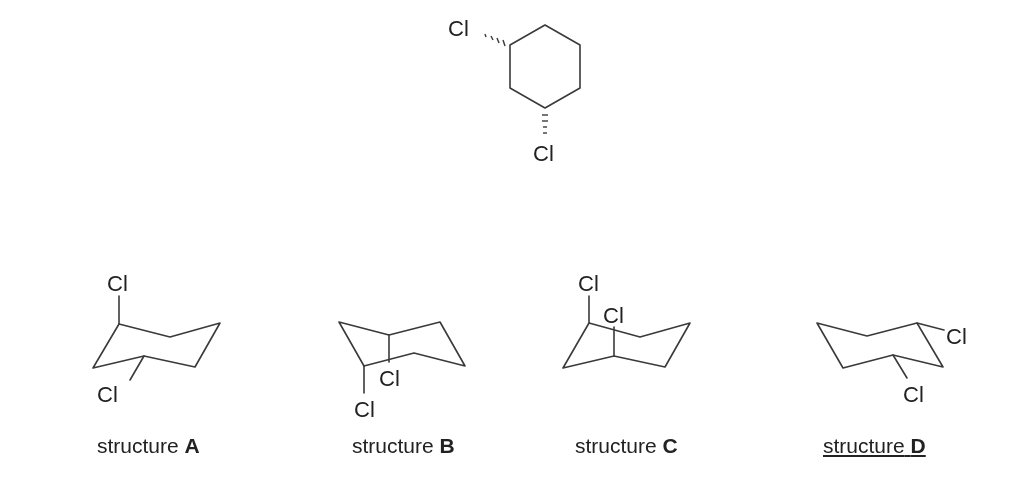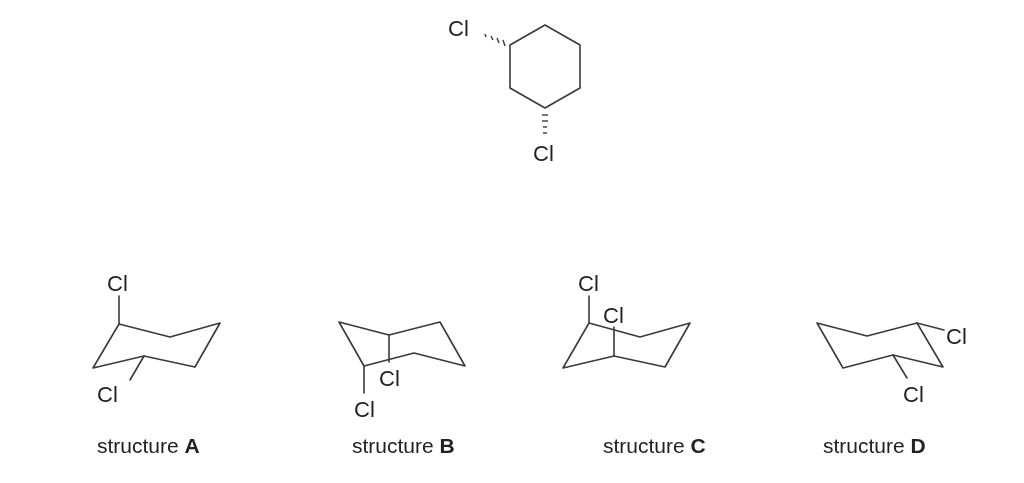--- a/index.html
+++ b/index.html
@@ -71,20 +71,20 @@
 </svg>
 
 <div class="caption" style="left:97px; top:434px;">
   <span>structure</span>
   <b>A</b>
 </div>
 <div class="caption" style="left:352px; top:434px;">
   <span>structure</span>
   <b>B</b>
 </div>
-<div class="caption" style="left:603px; top:434px;">
+<div class="caption" style="left:575px; top:434px;">
   <span>structure</span>
   <b>C</b>
 </div>
-<div class="caption" style="left:823px; top:434px;">
+<div class="caption" style="left:823px; top:434px;text-decoration:underline;">
   <span>structure</span>
   <b>D</b>
 </div>
 
 </body></html>

